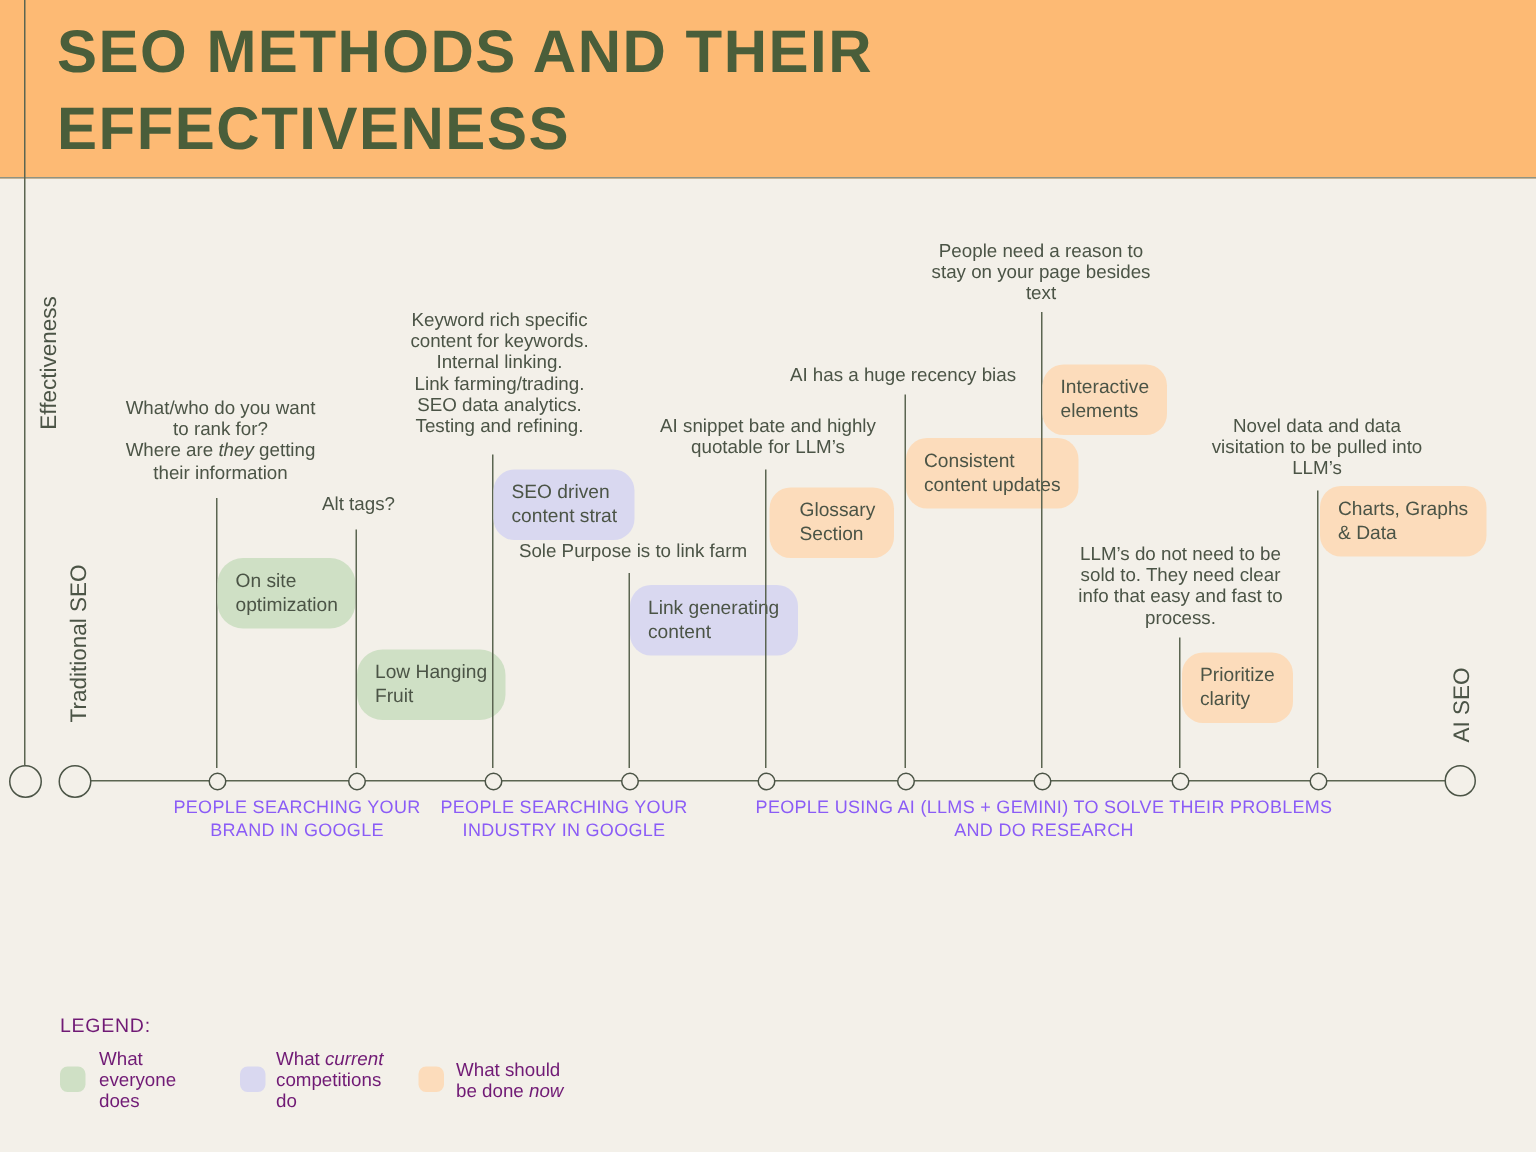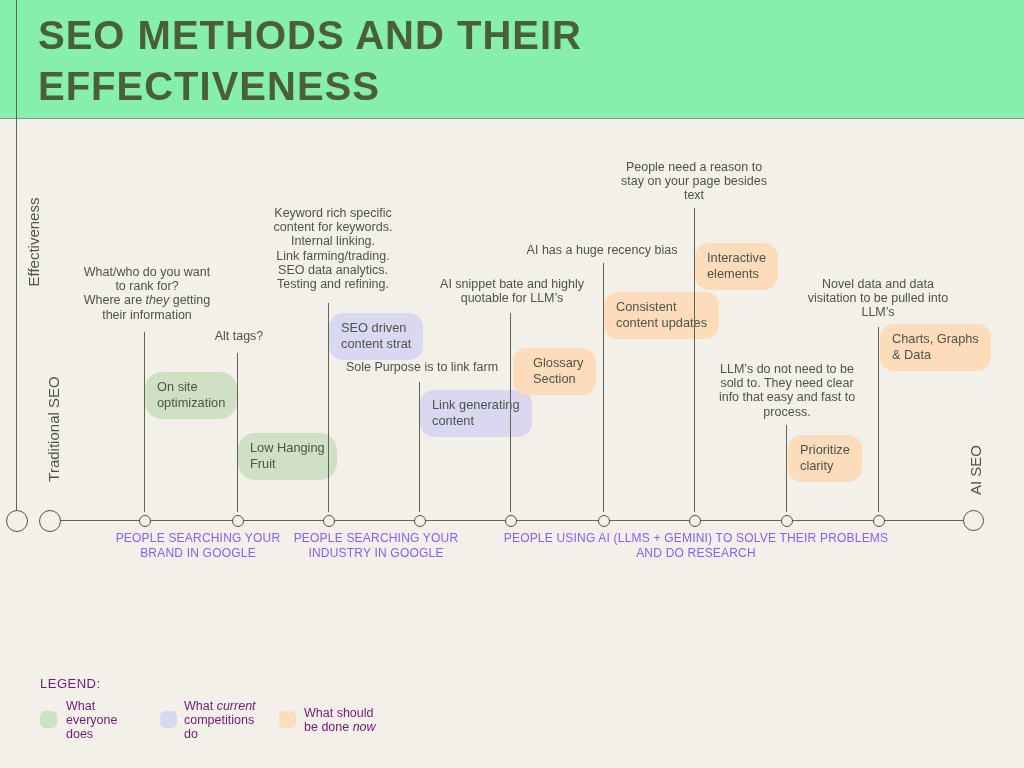--- a/index.html
+++ b/index.html
@@ -10,21 +10,21 @@
   .canvas{
     position:relative;
     width:1024px;height:768px;
     background:#f3f0e9;
     overflow:hidden;
     color:#4b5446;
   }
   
   .header{
     position:absolute;left:0;top:0;width:1024px;height:119px;
-    background:#86efac;
+    background:#fdba74;
     border-bottom:1px solid #8e9383;
     box-sizing:border-box;
   }
   .title{
     position:absolute;left:38px;top:10px;
     font-size:40px;line-height:51px;font-weight:800;
     letter-spacing:1px;
     color:#4a5e3a;
     margin:0;
   }
@@ -92,21 +92,21 @@
   .an3{left:422px;top:360px;}
   .an4{left:512px;top:277px;}
   .an5{left:602px;top:243px;}
   .an6{left:694px;top:160px;}
   .an7{left:787px;top:362px;}
   .an8{left:878px;top:277px;}
   .bx0{left:145px;top:372px;}
   .bx1{left:238px;top:433px;}
   .bx2{left:329px;top:313px;}
   .bx3{left:420px;top:390px;}
-  .bx4{left:513px;top:348px;padding-left:20px;}
+  .bx4{left:513px;top:325px;padding-left:20px;}
   .bx5{left:604px;top:292px;}
   .bx6{left:695px;top:243px;border-radius:14px;}
   .bx7{left:788px;top:435px;}
   .bx8{left:880px;top:324px;}
   
   .seg{
     position:absolute;top:531px;
     transform:translateX(-50%);
     text-align:center;
     font-size:12px;line-height:14.5px;

